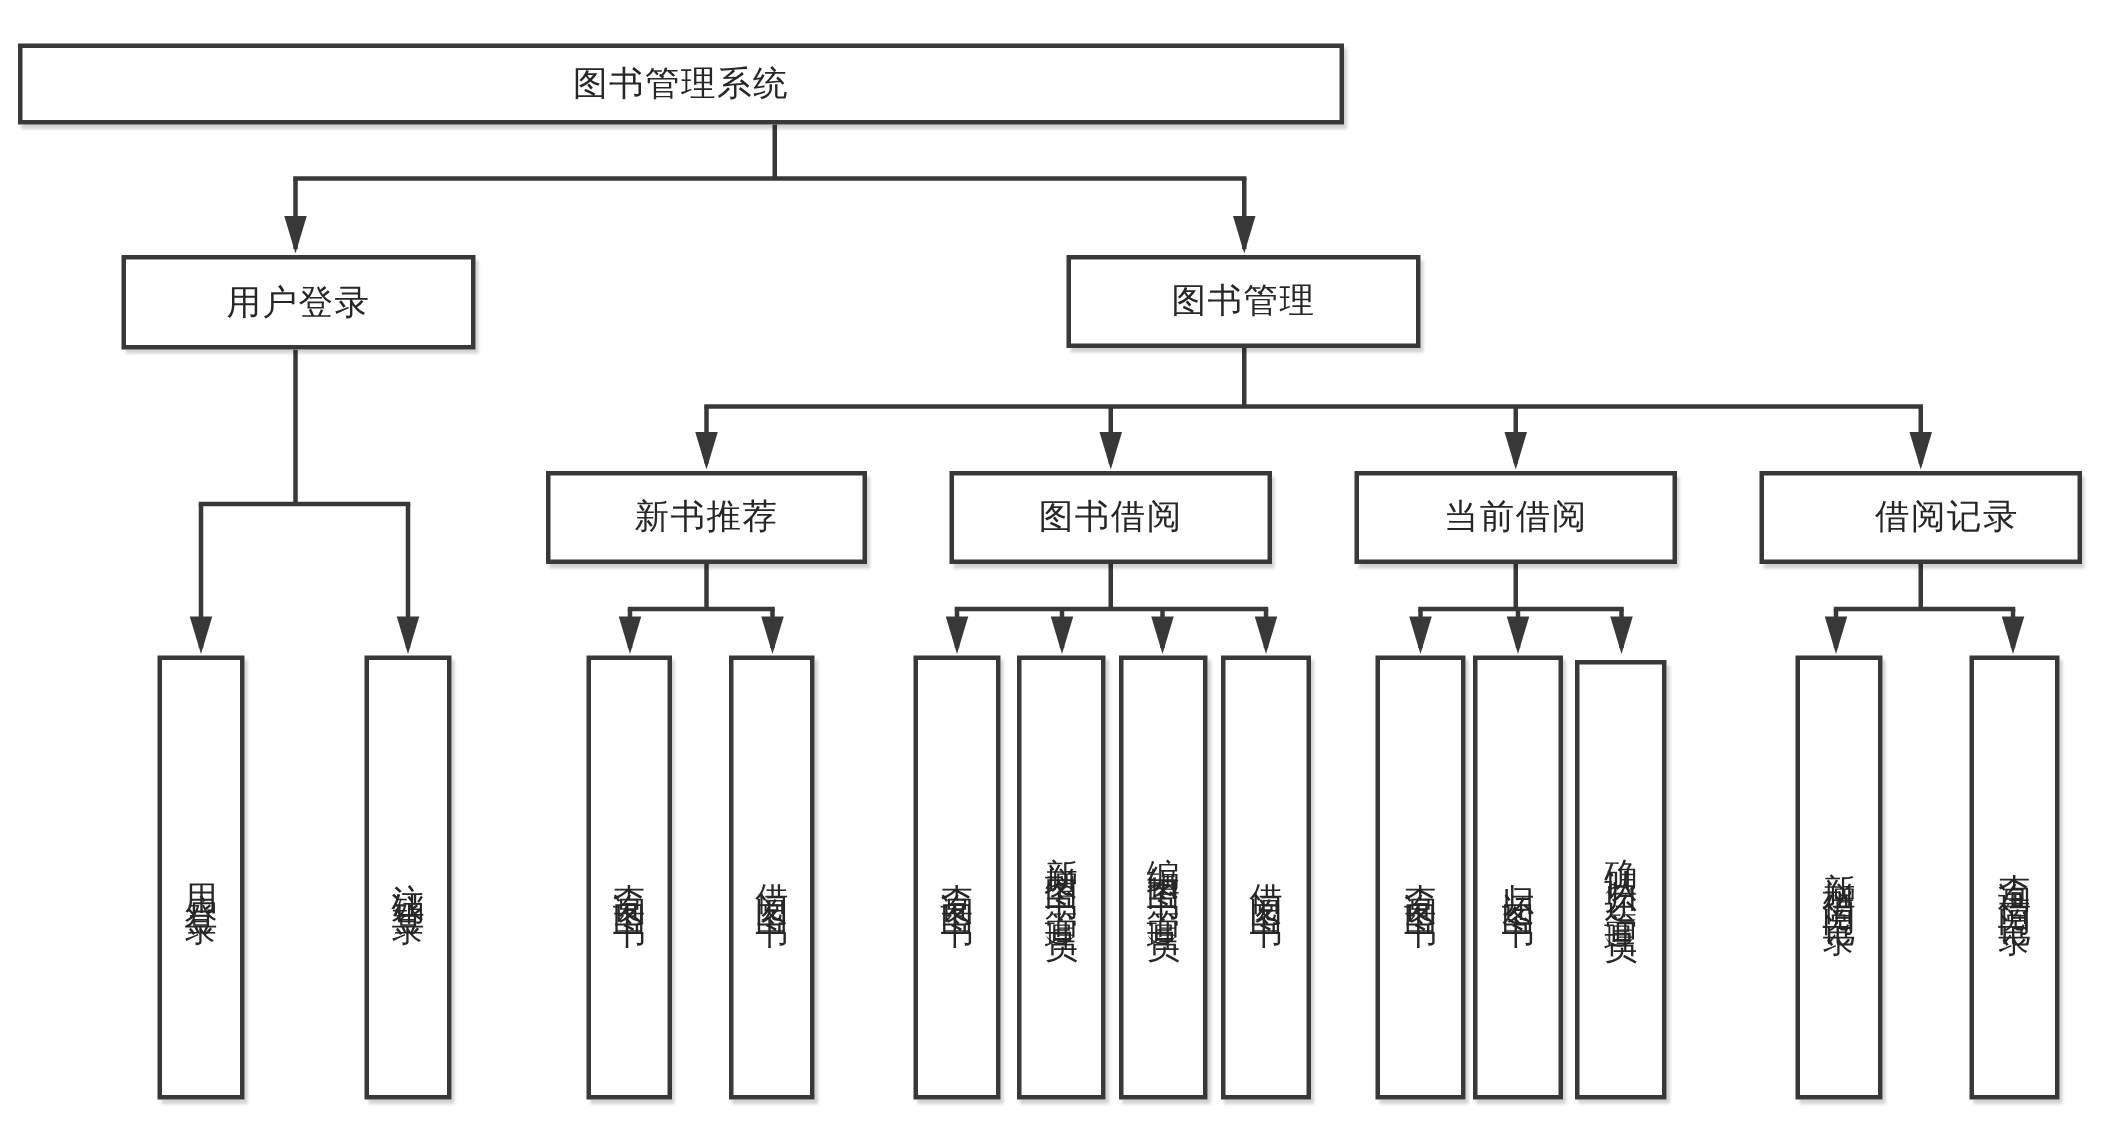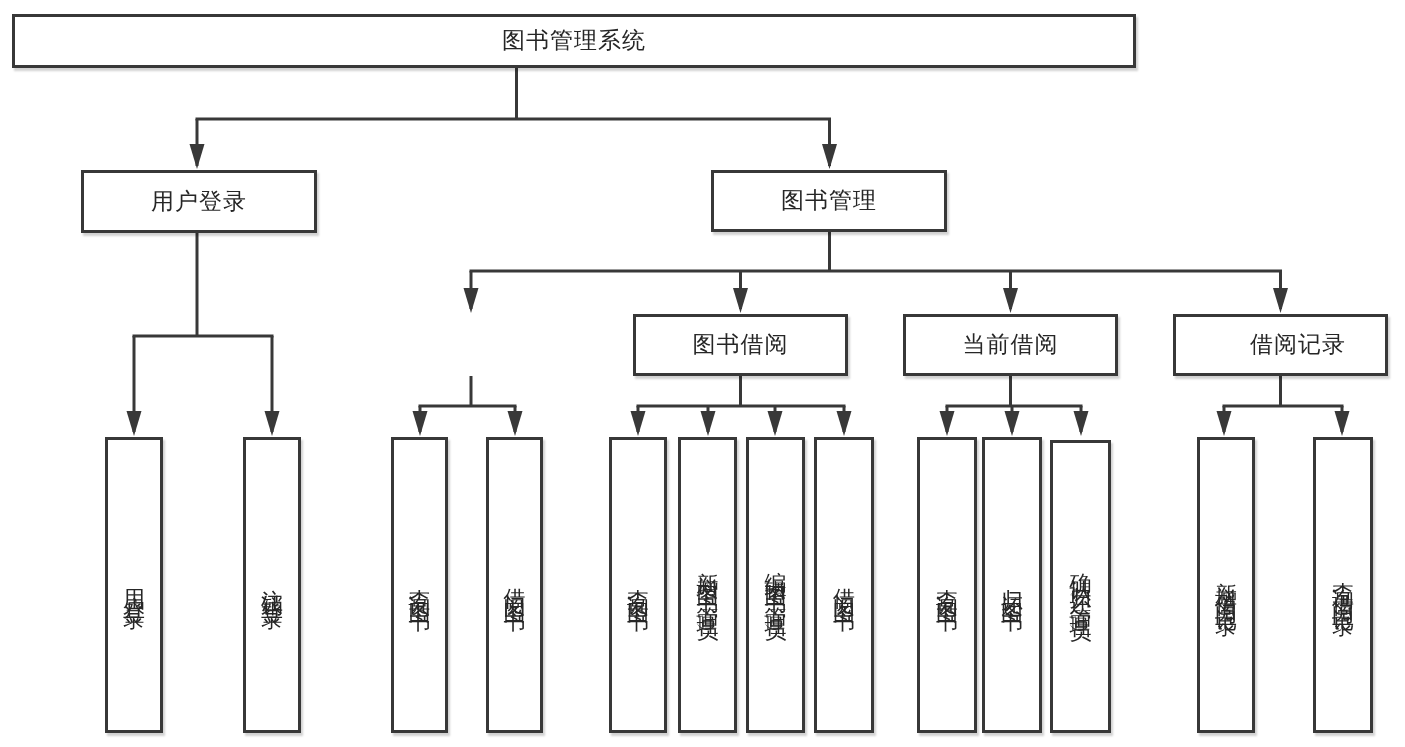--- a/index.html
+++ b/index.html
@@ -117,31 +117,34 @@
       <polygon points="775,436 767.5,411 782.5,411"></polygon>
       <polygon points="844,436 836.5,411 851.5,411"></polygon>
       <polygon points="947,436 939.5,411 954.5,411"></polygon>
       <polygon points="1012,436 1004.5,411 1019.5,411"></polygon>
       <polygon points="1081,436 1073.5,411 1088.5,411"></polygon>
       <polygon points="1224,436 1216.5,411 1231.5,411"></polygon>
       <polygon points="1342,436 1334.5,411 1349.5,411"></polygon>
     </g>
   </svg>
 
-  <div class="box" style="left:12px; top:14px; width:1124px; height:54px;">
+  <div class="box" style="left:12px; top:29px; width:884px; height:54px;">
     <span class="lbl">图书管理系统</span>
   </div>
 
   <div class="box" style="left:81px; top:170px; width:236px; height:63px;">
     <span class="lbl">用户登录</span>
   </div>
   <div class="box" style="left:711px; top:170px; width:236px; height:62px;font-family:Liberation Serif, serif;">
     <span class="lbl">图书管理</span>
   </div>
 
+  <div class="box" style="left:364px; top:314px; width:214px; height:62px;">
+    <span class="lbl">新书推荐</span>
+  </div>
   <div class="box" style="left:903px; top:314px; width:215px; height:62px;">
     <span class="lbl">当前借阅</span>
   </div>
   <div class="box" style="left:633px; top:314px; width:215px; height:62px;">
     <span class="lbl">图书借阅</span>
   </div>
   <div class="box" style="left:1173px; top:314px; width:215px; height:62px;padding-left:35px;">
     <span class="lbl">借阅记录</span>
   </div>
 

